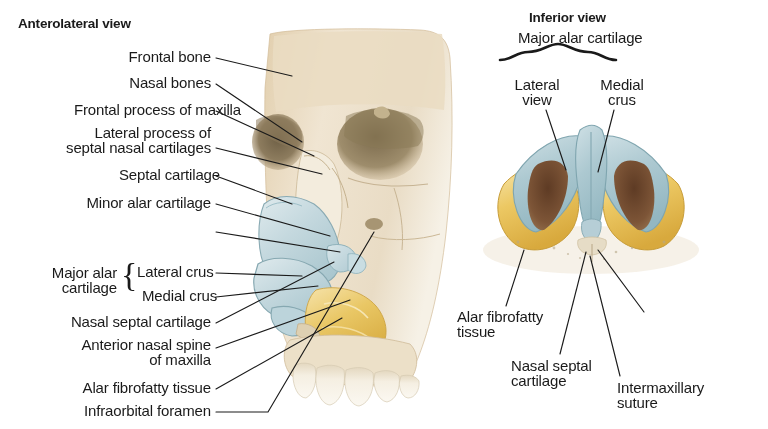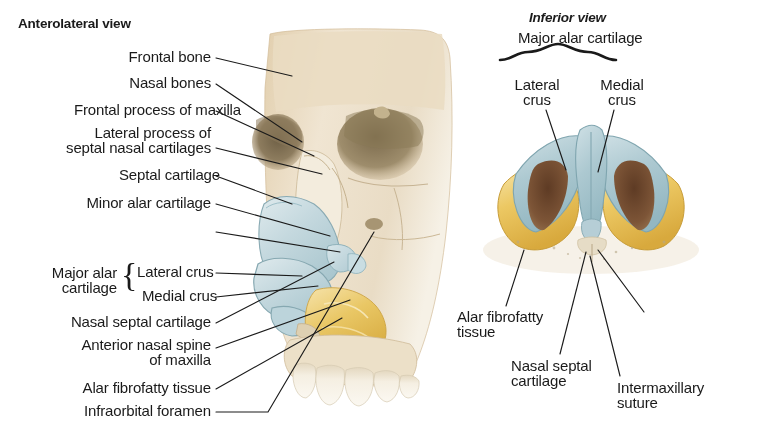--- a/index.html
+++ b/index.html
@@ -255,21 +255,21 @@
       <path d="M 620 376 L 590 256"></path>
       <path d="M 644 312 L 598 250"></path>
     </g>
 
     <path d="M 500 52 C 512 52 516 44 528 44 C 542 44 548 36 558 36
              C 568 36 574 44 588 44 C 600 44 604 52 616 52" stroke="#1a1a1a" stroke-width="2.6" fill="none" stroke-linecap="round" stroke-linejoin="round" transform="translate(0,8)"></path>
   </svg>
 
   <div class="view-title" style="left:18px; top:16px;">Anterolateral view</div>
 
-  <div class="view-title" style="left:529px; top:10px;font-style:italic;">Inferior view</div>
+  <div class="view-title" style="left:529px; top:10px;">Inferior view</div>
 
   <div class="label" style="left:518px; top:31px;">Major alar cartilage</div>
 
   <div class="label right-align" style="left:211px; top:50px;">Frontal bone</div>
   <div class="label right-align" style="left:211px; top:76px;text-align:center;">Nasal bones</div>
   <div class="label right-align" style="left:211px; top:103px;margin-left:30px;">Frontal process of maxilla</div>
   <div class="label right-align" style="left:211px; top:126px;">Lateral process of
 septal nasal cartilages</div>
   <div class="label right-align" style="left:220px; top:168px;">Septal cartilage</div>
   <div class="label right-align" style="left:211px; top:196px;">Minor alar cartilage</div>
@@ -280,21 +280,21 @@
   <div class="label" style="left:137px; top:265px;">Lateral crus</div>
   <div class="label" style="left:142px; top:289px;">Medial crus</div>
 
   <div class="label right-align" style="left:211px; top:315px;">Nasal septal cartilage</div>
   <div class="label right-align" style="left:211px; top:338px;">Anterior nasal spine
 of maxilla</div>
   <div class="label right-align" style="left:211px; top:381px;">Alar fibrofatty tissue</div>
   <div class="label right-align" style="left:211px; top:404px;">Infraorbital foramen</div>
 
   <div class="label center-align" style="left:537px; top:78px; text-align:center;">Lateral
-crus</div>
+view</div>
   <div class="label center-align" style="left:622px; top:78px; text-align:center;">Medial
 crus</div>
 
   <div class="label" style="left:457px; top:310px;">Alar fibrofatty
 tissue</div>
   <div class="label" style="left:511px; top:359px;">Nasal septal
 cartilage</div>
   <div class="label" style="left:617px; top:381px;">Intermaxillary
 suture</div>
 

